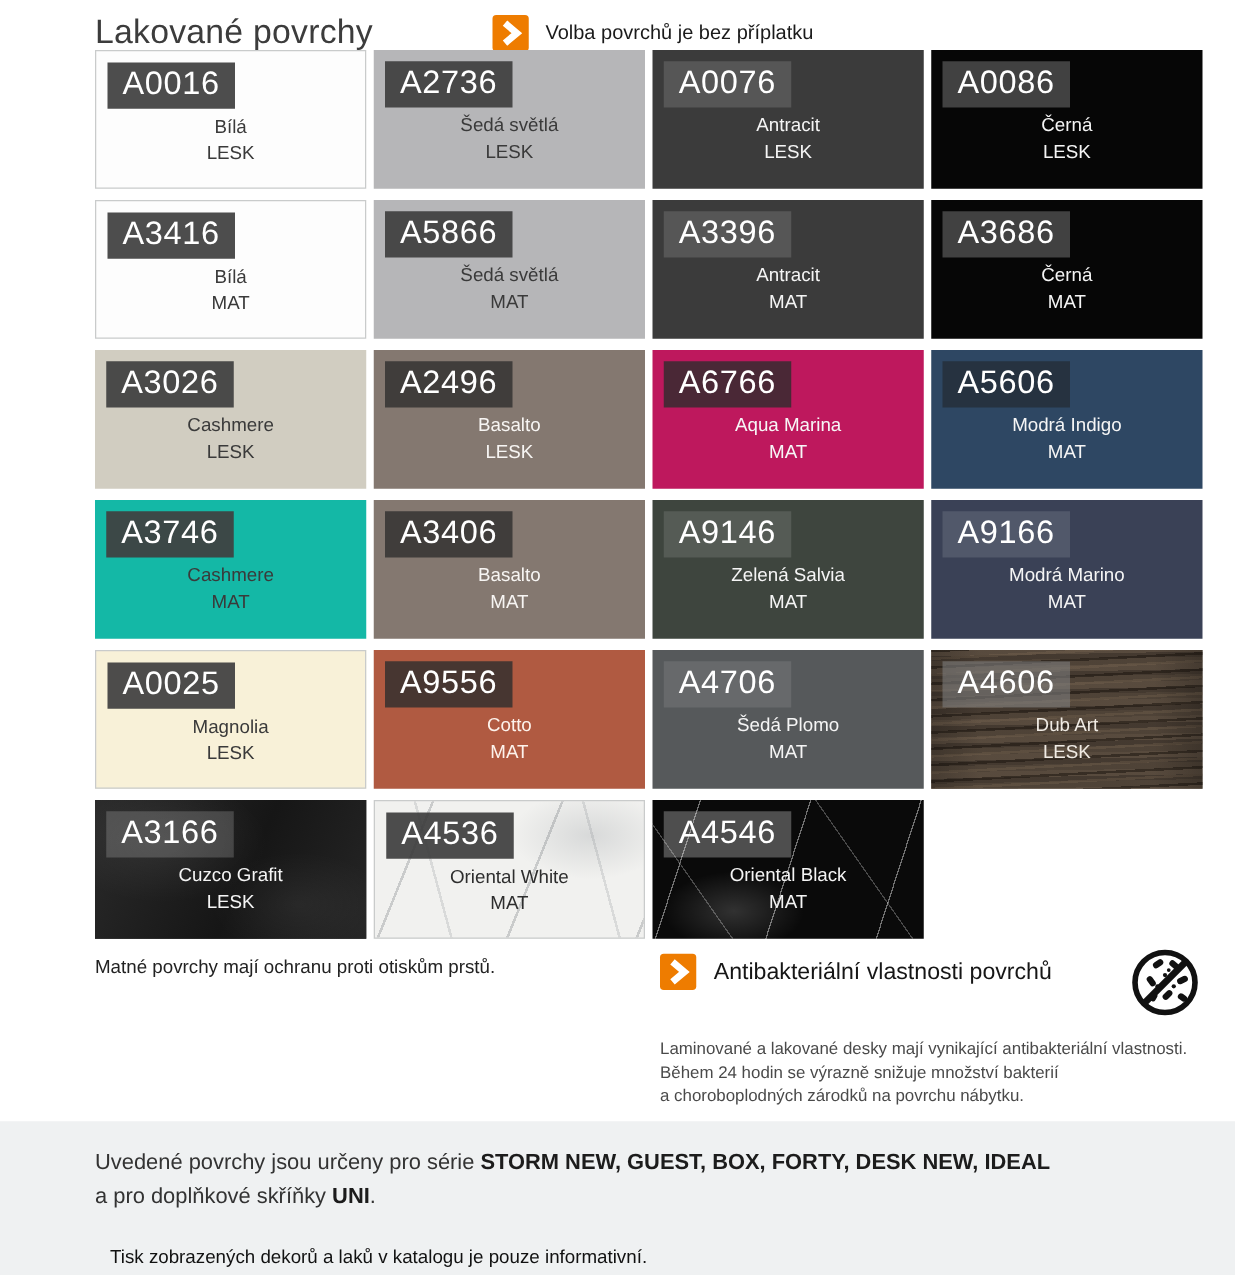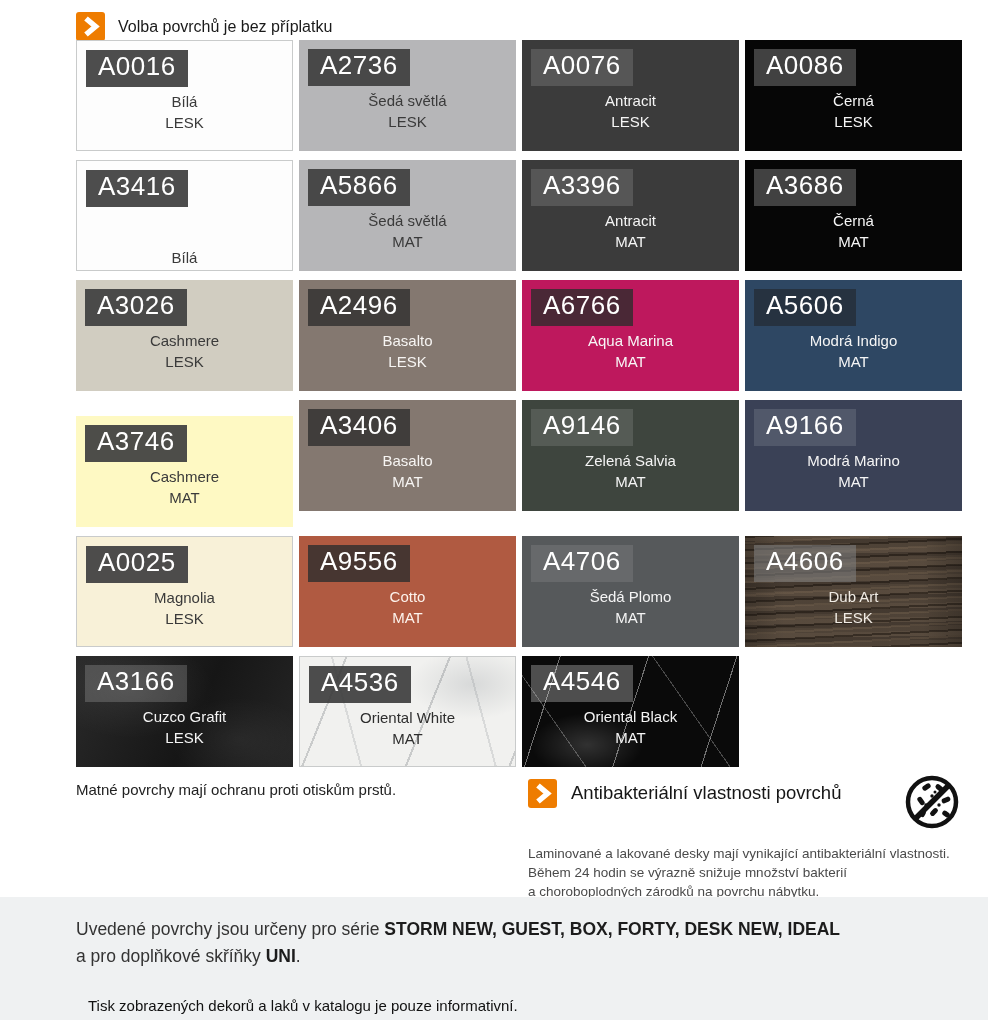--- a/index.html
+++ b/index.html
@@ -7,21 +7,21 @@
     position:relative;
     width:988px;height:1020px;
     font-family:"Liberation Sans","DejaVu Sans",sans-serif;
     color:#2e2e2e;
     overflow:hidden;
     background:#ffffff;
   }
   
   .header{display:flex;align-items:flex-start;padding:10px 26px 0 76px;height:40px;box-sizing:border-box;}
   .page-title{margin:0;font-size:27px;font-weight:300;letter-spacing:0.2px;color:#3c3c3c;line-height:1.15;}
-  .header-note{display:flex;align-items:center;margin-top:2px;}
+  .header-note{display:flex;align-items:center;margin-left:96px;margin-top:2px;}
   .arrow-badge{width:29px;height:29px;border-radius:3px;background:#ee7c00;display:inline-flex;align-items:center;justify-content:center;flex:none;}
   .arrow-badge svg{display:block;}
   .header-note-text{margin-left:13px;font-size:16px;color:#1a1a1a;}
   
   .grid{
     margin-left:76px;
     display:grid;
     grid-template-columns:repeat(4,217px);
     gap:9px 6px;
   }
@@ -85,20 +85,21 @@
   .footer-series{margin:0;font-size:17.5px;line-height:1.55;color:#333;}
   .footer-series strong{font-weight:700;color:#1c1c1c;}
   .footer-note{margin:27px 12px 0;font-size:15px;font-weight:500;color:#111;}
 </style>
 </head>
 <body>
 
 <div class="page">
 
   <div class="header">
+    <h1 class="page-title">Lakované povrchy</h1>
     <div class="header-note">
       <span class="arrow-badge">
         <svg width="29" height="29" viewBox="0 0 29 29">
             <path d="M10 6.5 L19.5 14.5 L10 22.5" fill="none" stroke="#ffffff" stroke-width="5.5" stroke-linejoin="miter"></path>
           </svg>
       </span>
       <span class="header-note-text">Volba povrchů je bez příplatku</span>
     </div>
   </div>
 
@@ -120,21 +121,21 @@
     <div class="swatch-name">Antracit</div>
     <div class="swatch-finish">LESK</div>
   </div>
 
   <div class="swatch" style="background-color: rgb(6, 6, 6); color: rgb(245, 245, 245);">
     <div class="swatch-code" style="background-color: rgba(255, 255, 255, 0.24);">A0086</div>
     <div class="swatch-name">Černá</div>
     <div class="swatch-finish">LESK</div>
   </div>
 
-  <div class="swatch bordered" style="background-color: rgb(253, 253, 253); color: rgb(58, 58, 58); gap: 36px;">
+  <div class="swatch bordered" style="background-color: rgb(253, 253, 253); color: rgb(58, 58, 58);">
     <div class="swatch-code" style="background-color: rgba(64, 64, 64, 0.93);">A3416</div>
     <div class="swatch-name">Bílá</div>
     <div class="swatch-finish">MAT</div>
   </div>
 
   <div class="swatch" style="background-color: rgb(182, 182, 184); color: rgb(58, 58, 58);">
     <div class="swatch-code" style="background-color: rgba(64, 64, 64, 0.93);">A5866</div>
     <div class="swatch-name">Šedá světlá</div>
     <div class="swatch-finish">MAT</div>
   </div>
@@ -168,21 +169,21 @@
     <div class="swatch-name">Aqua Marina</div>
     <div class="swatch-finish">MAT</div>
   </div>
 
   <div class="swatch" style="background-color: rgb(46, 71, 99); color: rgb(245, 245, 245);">
     <div class="swatch-code" style="background-color: rgba(30, 30, 30, 0.5);">A5606</div>
     <div class="swatch-name">Modrá Indigo</div>
     <div class="swatch-finish">MAT</div>
   </div>
 
-  <div class="swatch" style="background-color: #fef9c3; color: rgb(58, 58, 58); margin-top: 16px;">
+  <div class="swatch" style="background-color: #14b8a6; color: rgb(58, 58, 58);">
     <div class="swatch-code" style="background-color: rgba(64, 64, 64, 0.93);">A3746</div>
     <div class="swatch-name">Cashmere</div>
     <div class="swatch-finish">MAT</div>
   </div>
 
   <div class="swatch" style="background-color: rgb(132, 120, 112); color: rgb(247, 245, 243);">
     <div class="swatch-code" style="background-color: rgba(45, 45, 45, 0.78);">A3406</div>
     <div class="swatch-name">Basalto</div>
     <div class="swatch-finish">MAT</div>
   </div>

